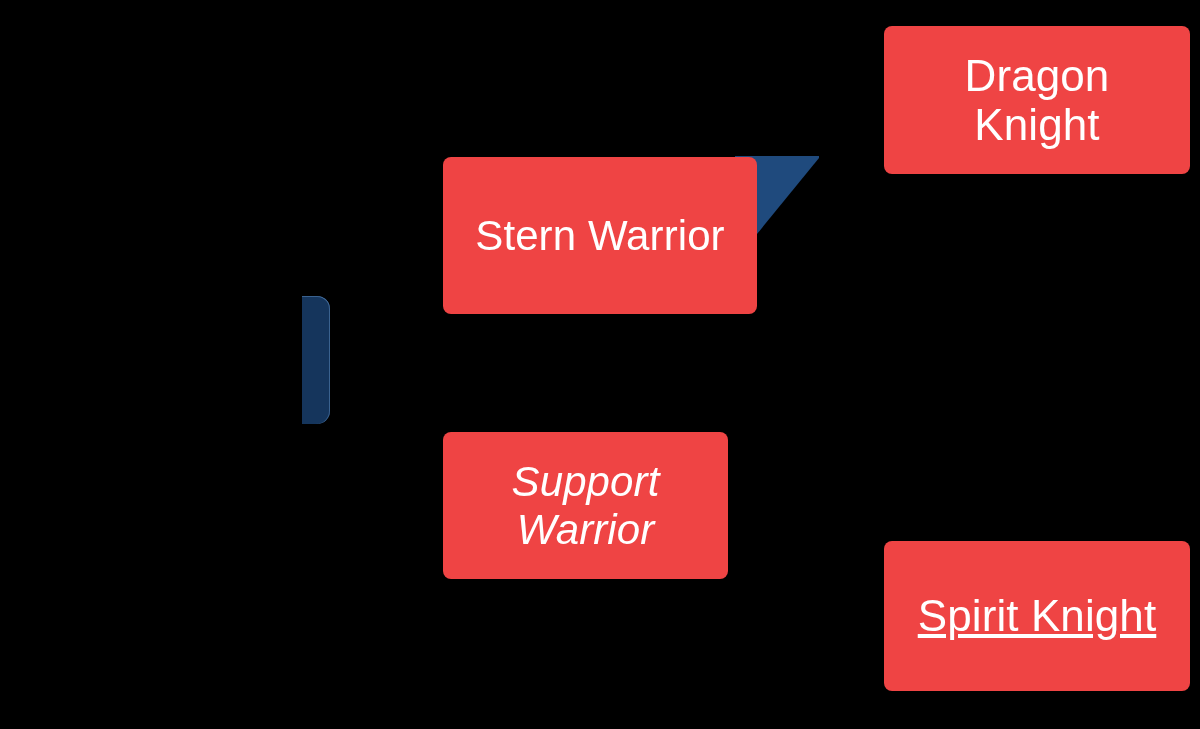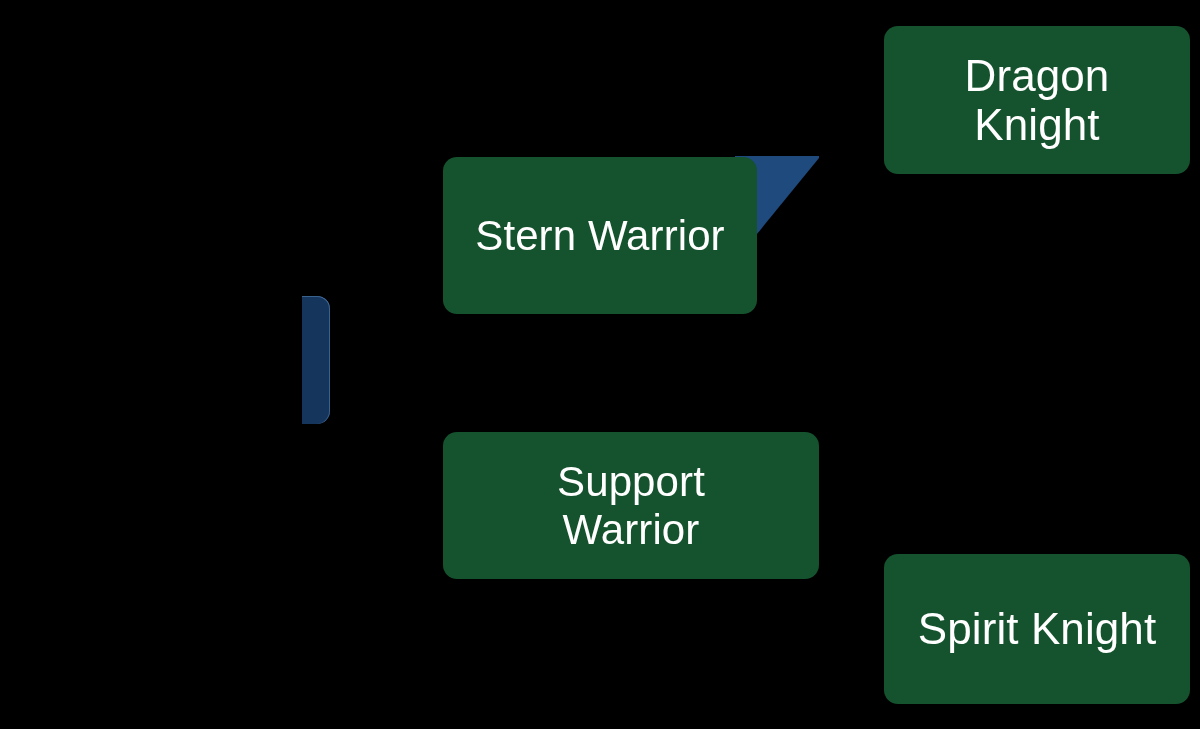--- a/index.html
+++ b/index.html
@@ -19,22 +19,22 @@
 
   
   .node {
     position: absolute;
     box-sizing: border-box;
     display: flex;
     align-items: center;
     justify-content: center;
     text-align: center;
     color: #FFFFFF;
-    background: #14532d;
-    border-radius: 14px;
+    background: #ef4444;
+    border-radius: 8px;
     line-height: 1.12;
     letter-spacing: 0.1px;
     -webkit-font-smoothing: antialiased;
   }
   .node .label {
     display: block;
     width: 100%;
     padding: 0 10px;
     box-sizing: border-box;
     white-space: pre-line;
@@ -88,28 +88,28 @@
   <div class="banner-tail" style="left:735px; top:156px; width:84px; height:78px;">
     <svg width="84" height="78" viewBox="0 0 84 78" xmlns="http://www.w3.org/2000/svg">
       <polygon points="0,0 84,0 84,2 22,78 0,78" fill="#1F4A7D"></polygon>
     </svg>
   </div>
 
   <div class="node fs-mid" style="left:443px; top:157px; width:314px; height:157px; z-index:4;">
     <span class="label">Stern Warrior</span>
   </div>
 
-  <div class="node fs-mid" style="left:443px; top:432px; width:376px; height:147px;">
+  <div class="node fs-mid" style="left:443px; top:432px; width:285px; height:147px;font-style:italic;">
     <span class="label">Support
 Warrior</span>
   </div>
 
   <div class="node fs-leaf" style="left:884px; top:26px; width:306px; height:148px;">
     <span class="label">Dragon
 Knight</span>
   </div>
 
 
-  <div class="node fs-leaf" style="left:884px; top:554px; width:306px; height:150px;">
+  <div class="node fs-leaf" style="left:884px; top:541px; width:306px; height:150px;text-decoration:underline;">
     <span class="label">Spirit Knight</span>
   </div>
 
 </div>
 
 </body></html>

